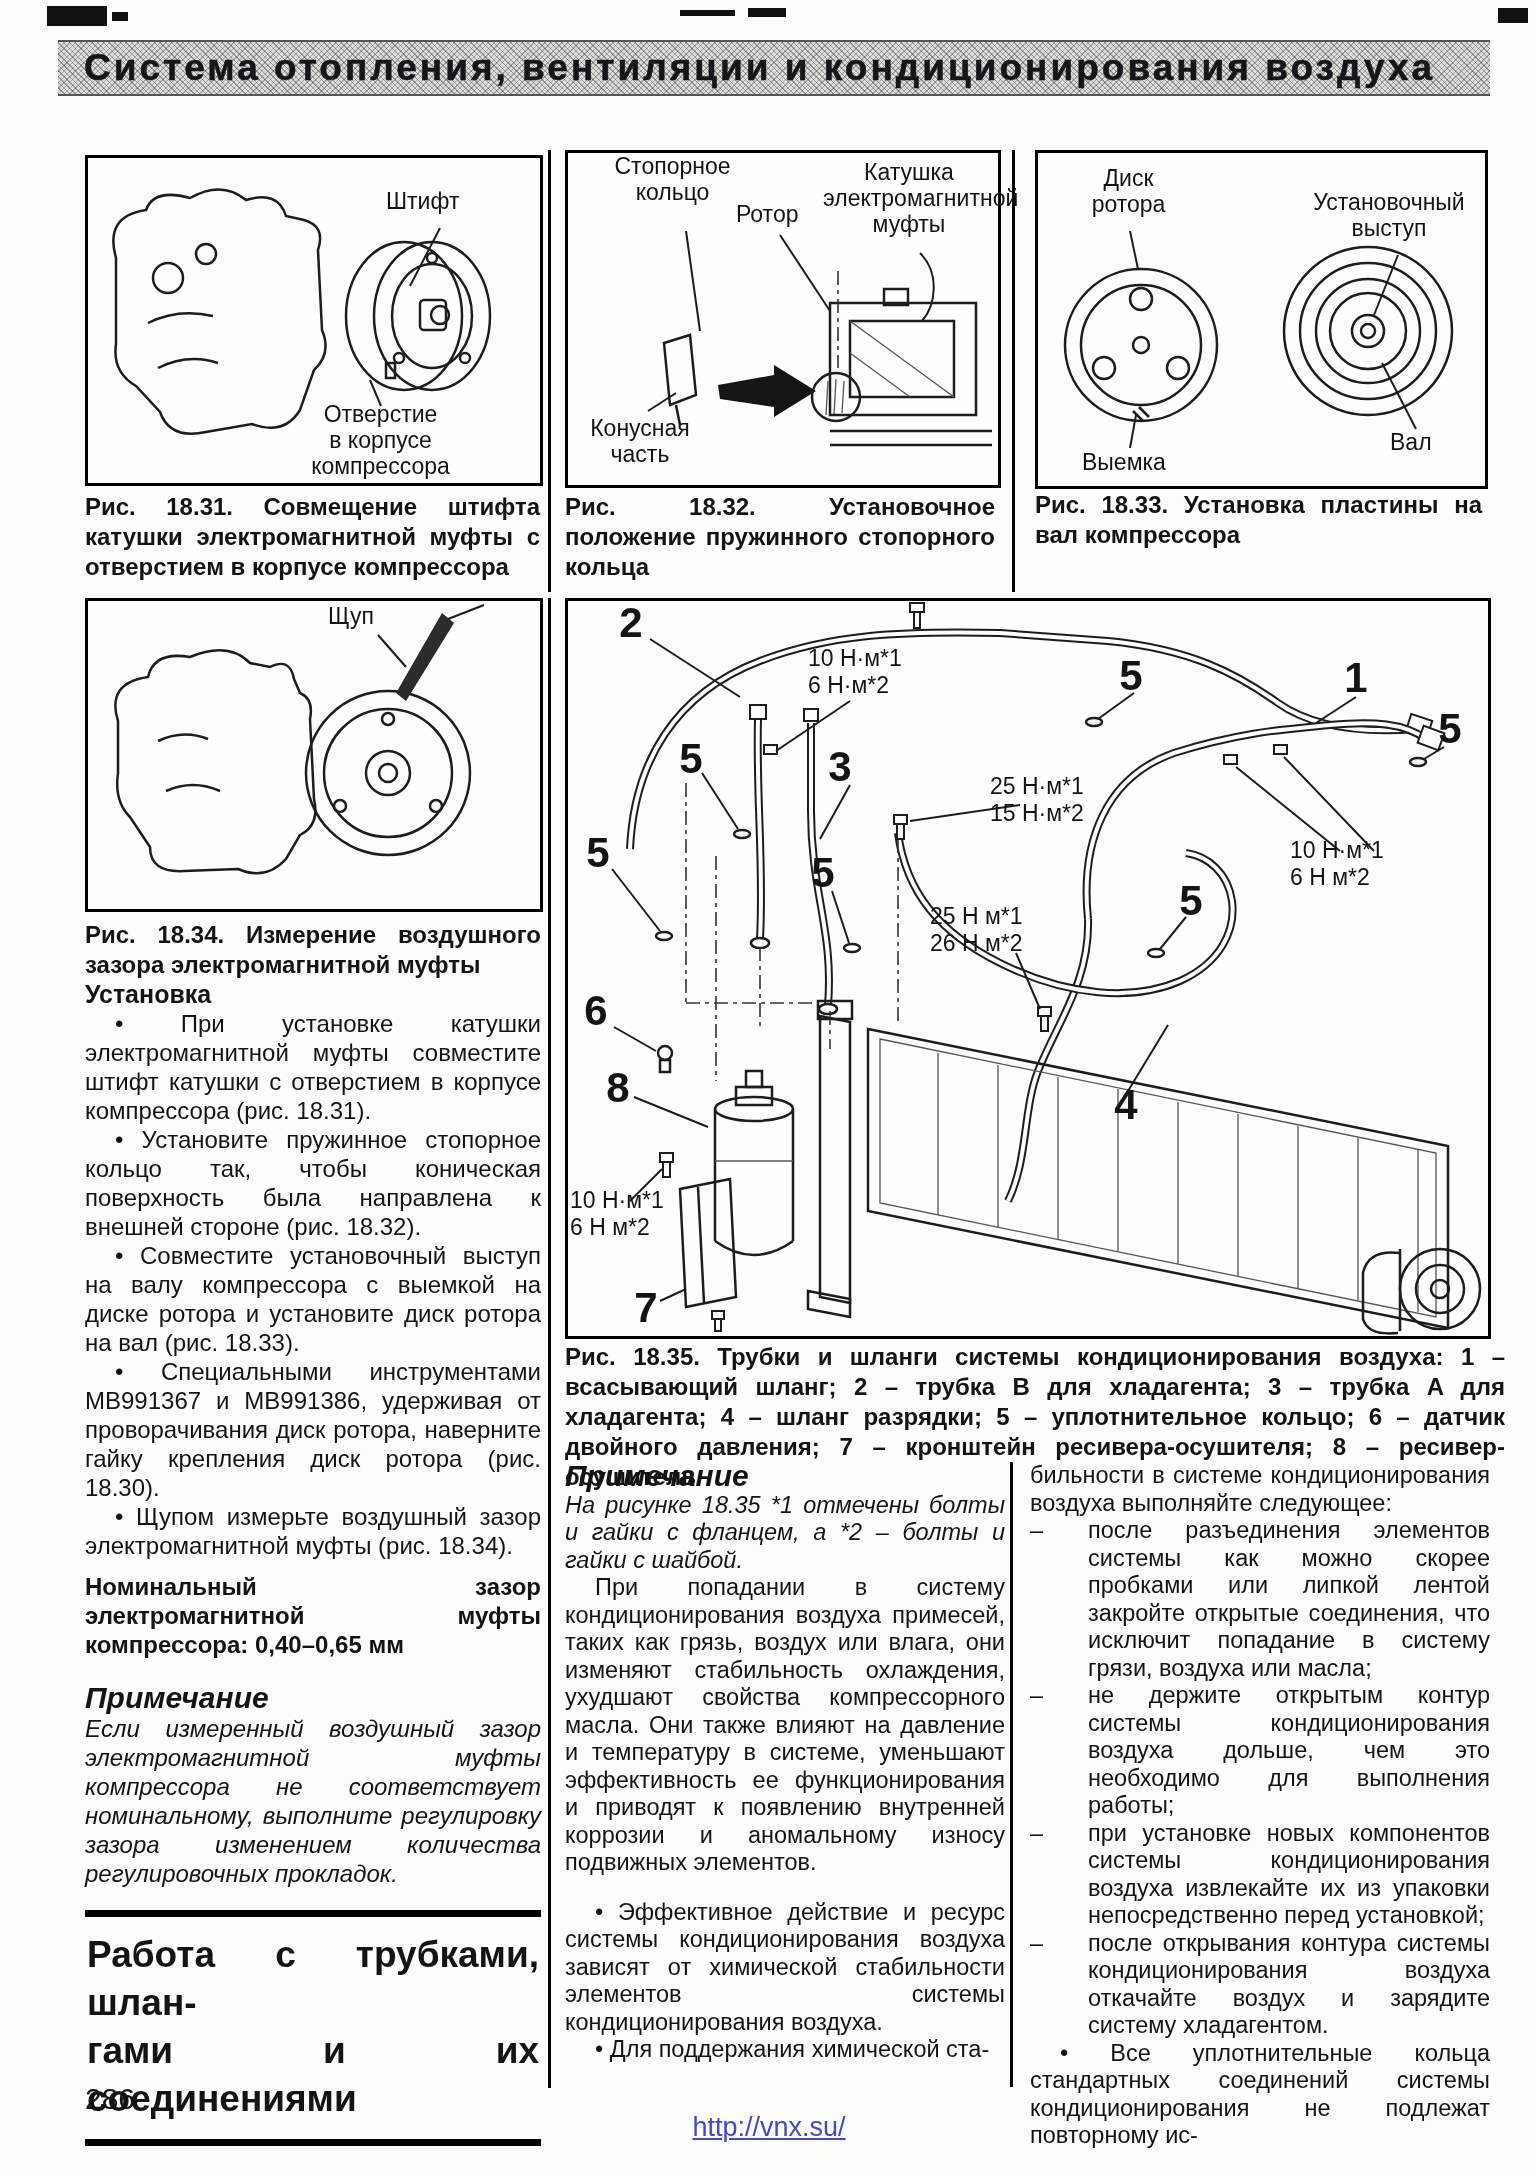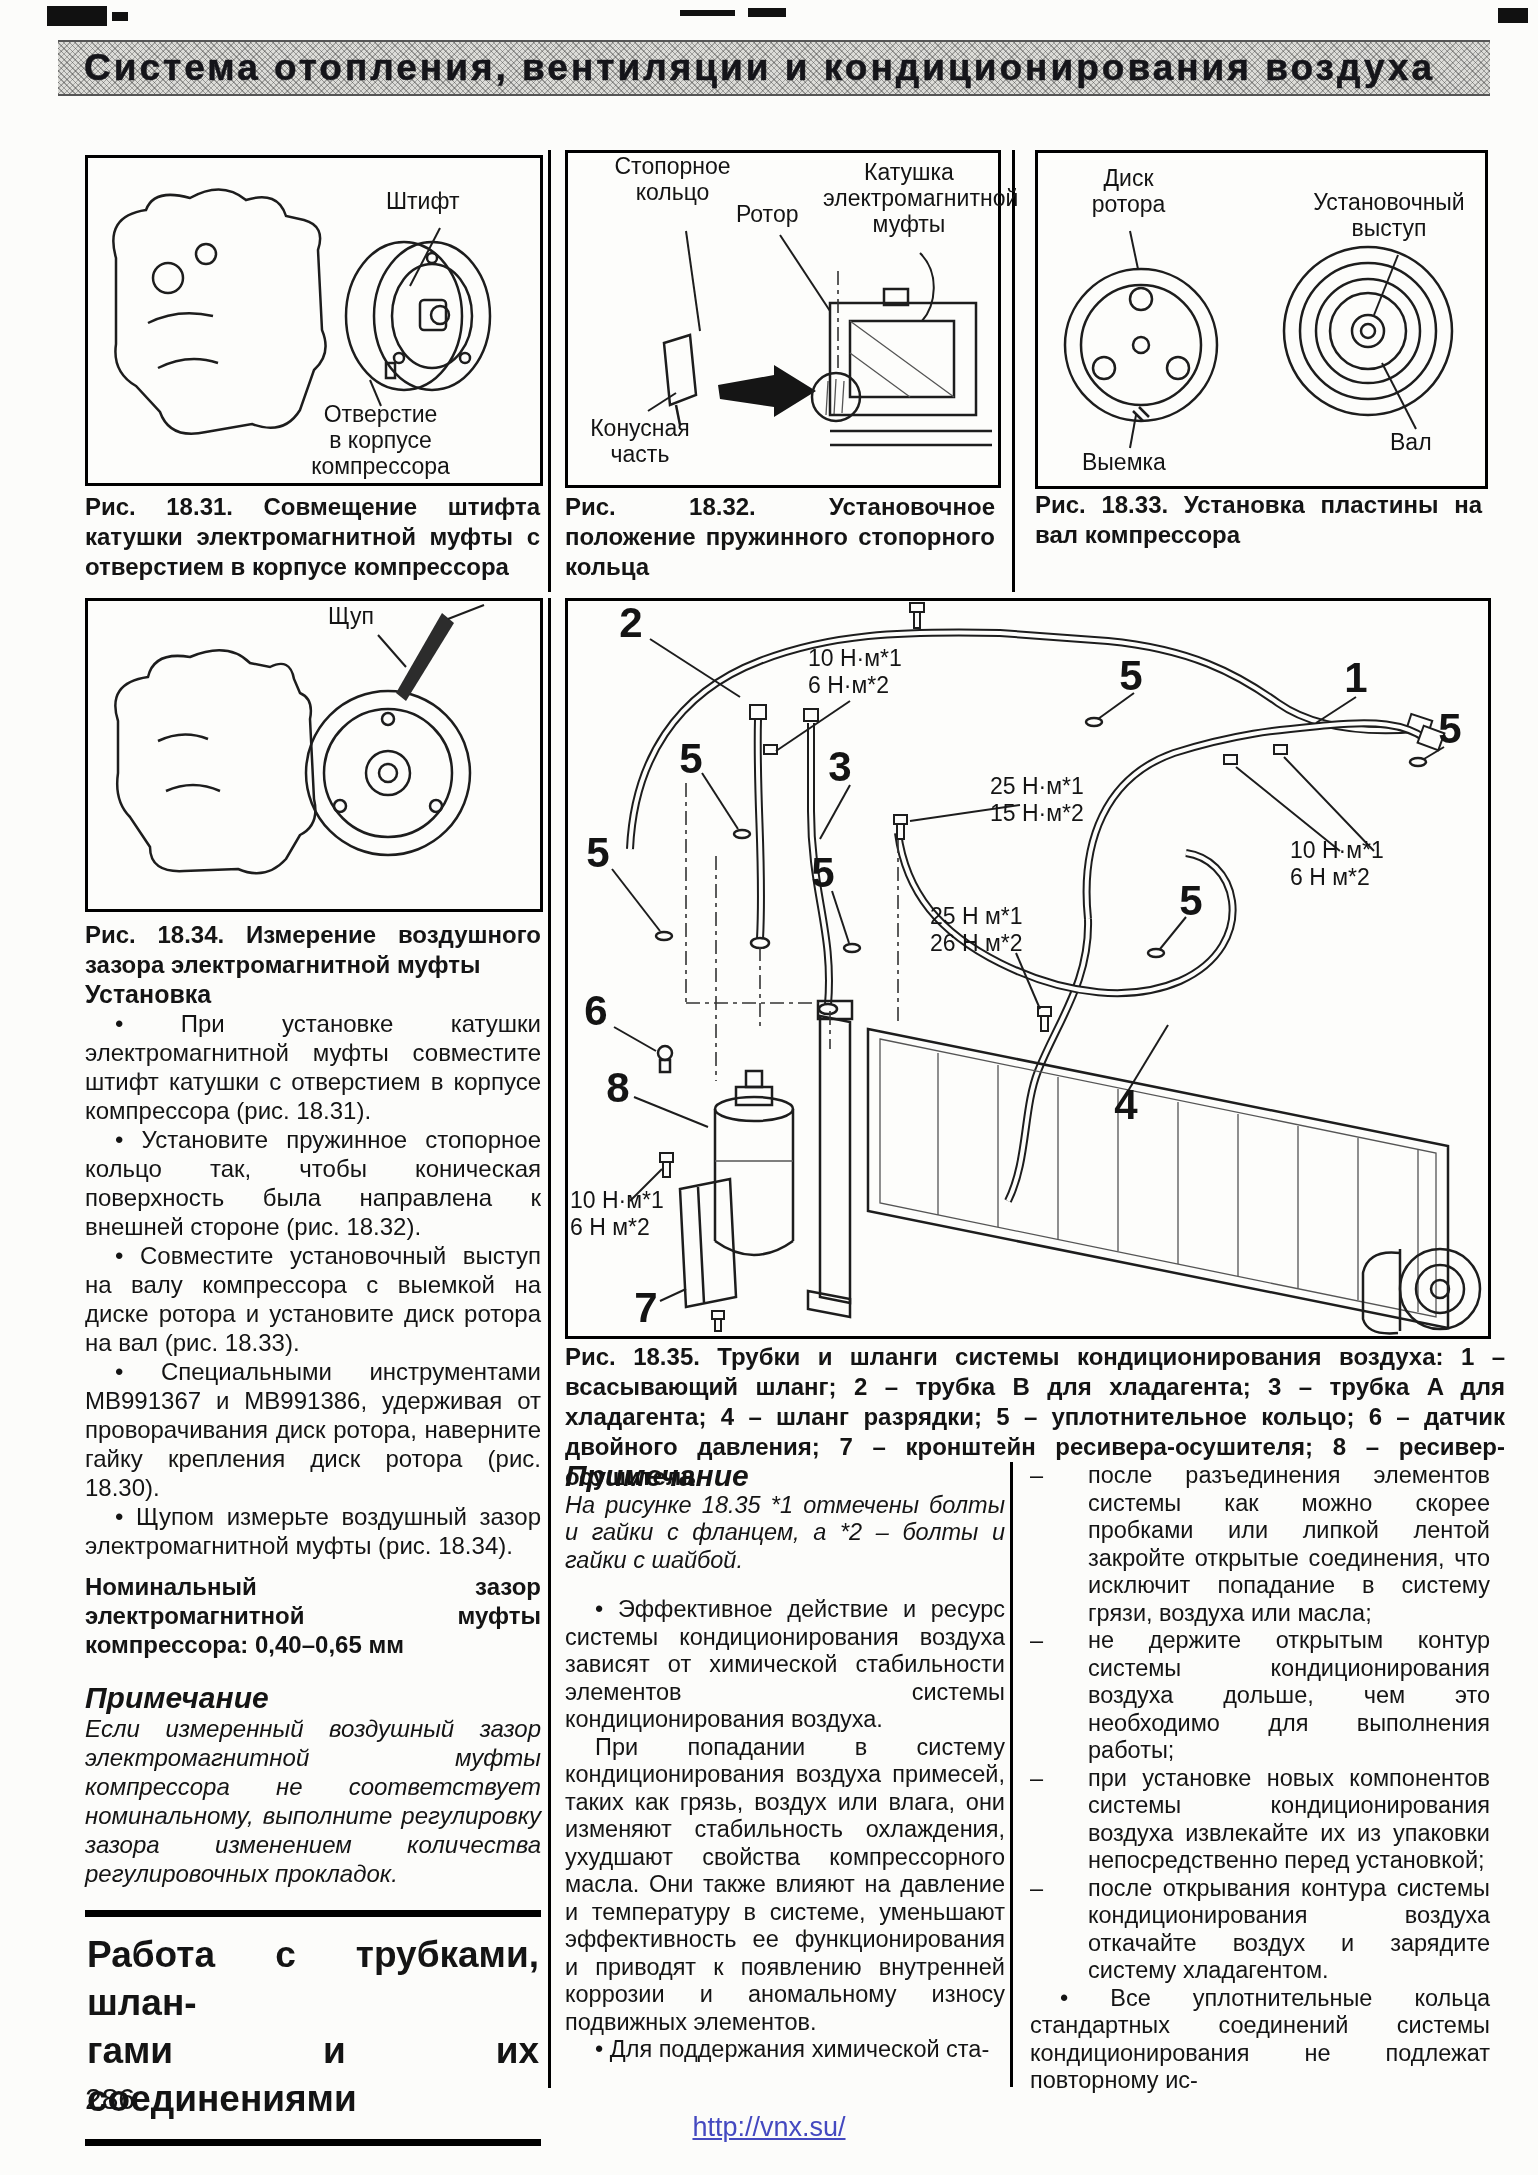--- a/index.html
+++ b/index.html
@@ -315,26 +315,27 @@
 6 Н м*2</span>
         <span class="torque" style="left: 2px; top: 586px;">10 Н·м*1
 6 Н м*2</span>
       </div>
   </div>
   <div class="cap" style="left:565px;top:1342px;width:940px;">Рис. 18.35. Трубки и шланги системы кондиционирования воздуха: 1 – всасывающий шланг; 2 – трубка B для хладагента; 3 – трубка A для хладагента; 4 – шланг разрядки; 5 – уплотнительное кольцо; 6 – датчик двойного давления; 7 – кронштейн ресивера-осушителя; 8 – ресивер-осушитель</div>
 
   <div class="flow small" style="left:565px;top:1462px;width:440px;">
     <p class="noteh" style="margin-top:0;">Примечание</p>
     <p class="note">На рисунке 18.35 *1 отмечены болты и гайки с фланцем, а *2 – болты и гайки с шайбой.</p>
+    <p class="b">При попадании в систему кондиционирования воздуха примесей, таких как грязь, воздух или влага, они изменяют стабильность охлаждения, ухудшают свойства компрессорного масла. Они также влияют на давление и температуру в системе, уменьшают эффективность ее функционирования и приводят к появлению внутренней коррозии и аномальному износу подвижных элементов.</p>
     <p class="b gapt">• Эффективное действие и ресурс системы кондиционирования воздуха зависят от химической стабильности элементов системы кондиционирования воздуха.</p>
-    <p class="b">При попадании в систему кондиционирования воздуха примесей, таких как грязь, воздух или влага, они изменяют стабильность охлаждения, ухудшают свойства компрессорного масла. Они также влияют на давление и температуру в системе, уменьшают эффективность ее функционирования и приводят к появлению внутренней коррозии и аномальному износу подвижных элементов.</p>
     <p class="b">• Для поддержания химической ста-</p>
   </div>
 
   <div class="flow small" style="left:1030px;top:1462px;width:460px;">
+    <p>бильности в системе кондиционирования воздуха выполняйте следующее:</p>
     <div class="dash">
       <span class="dm">–</span>
       <span class="dt">после разъединения элементов системы как можно скорее пробками или липкой лентой закройте открытые соединения, что исключит попадание в систему грязи, воздуха или масла;</span>
     </div>
     <div class="dash">
       <span class="dm">–</span>
       <span class="dt">не держите открытым контур системы кондиционирования воздуха дольше, чем это необходимо для выполнения работы;</span>
     </div>
     <div class="dash">
       <span class="dm">–</span>

